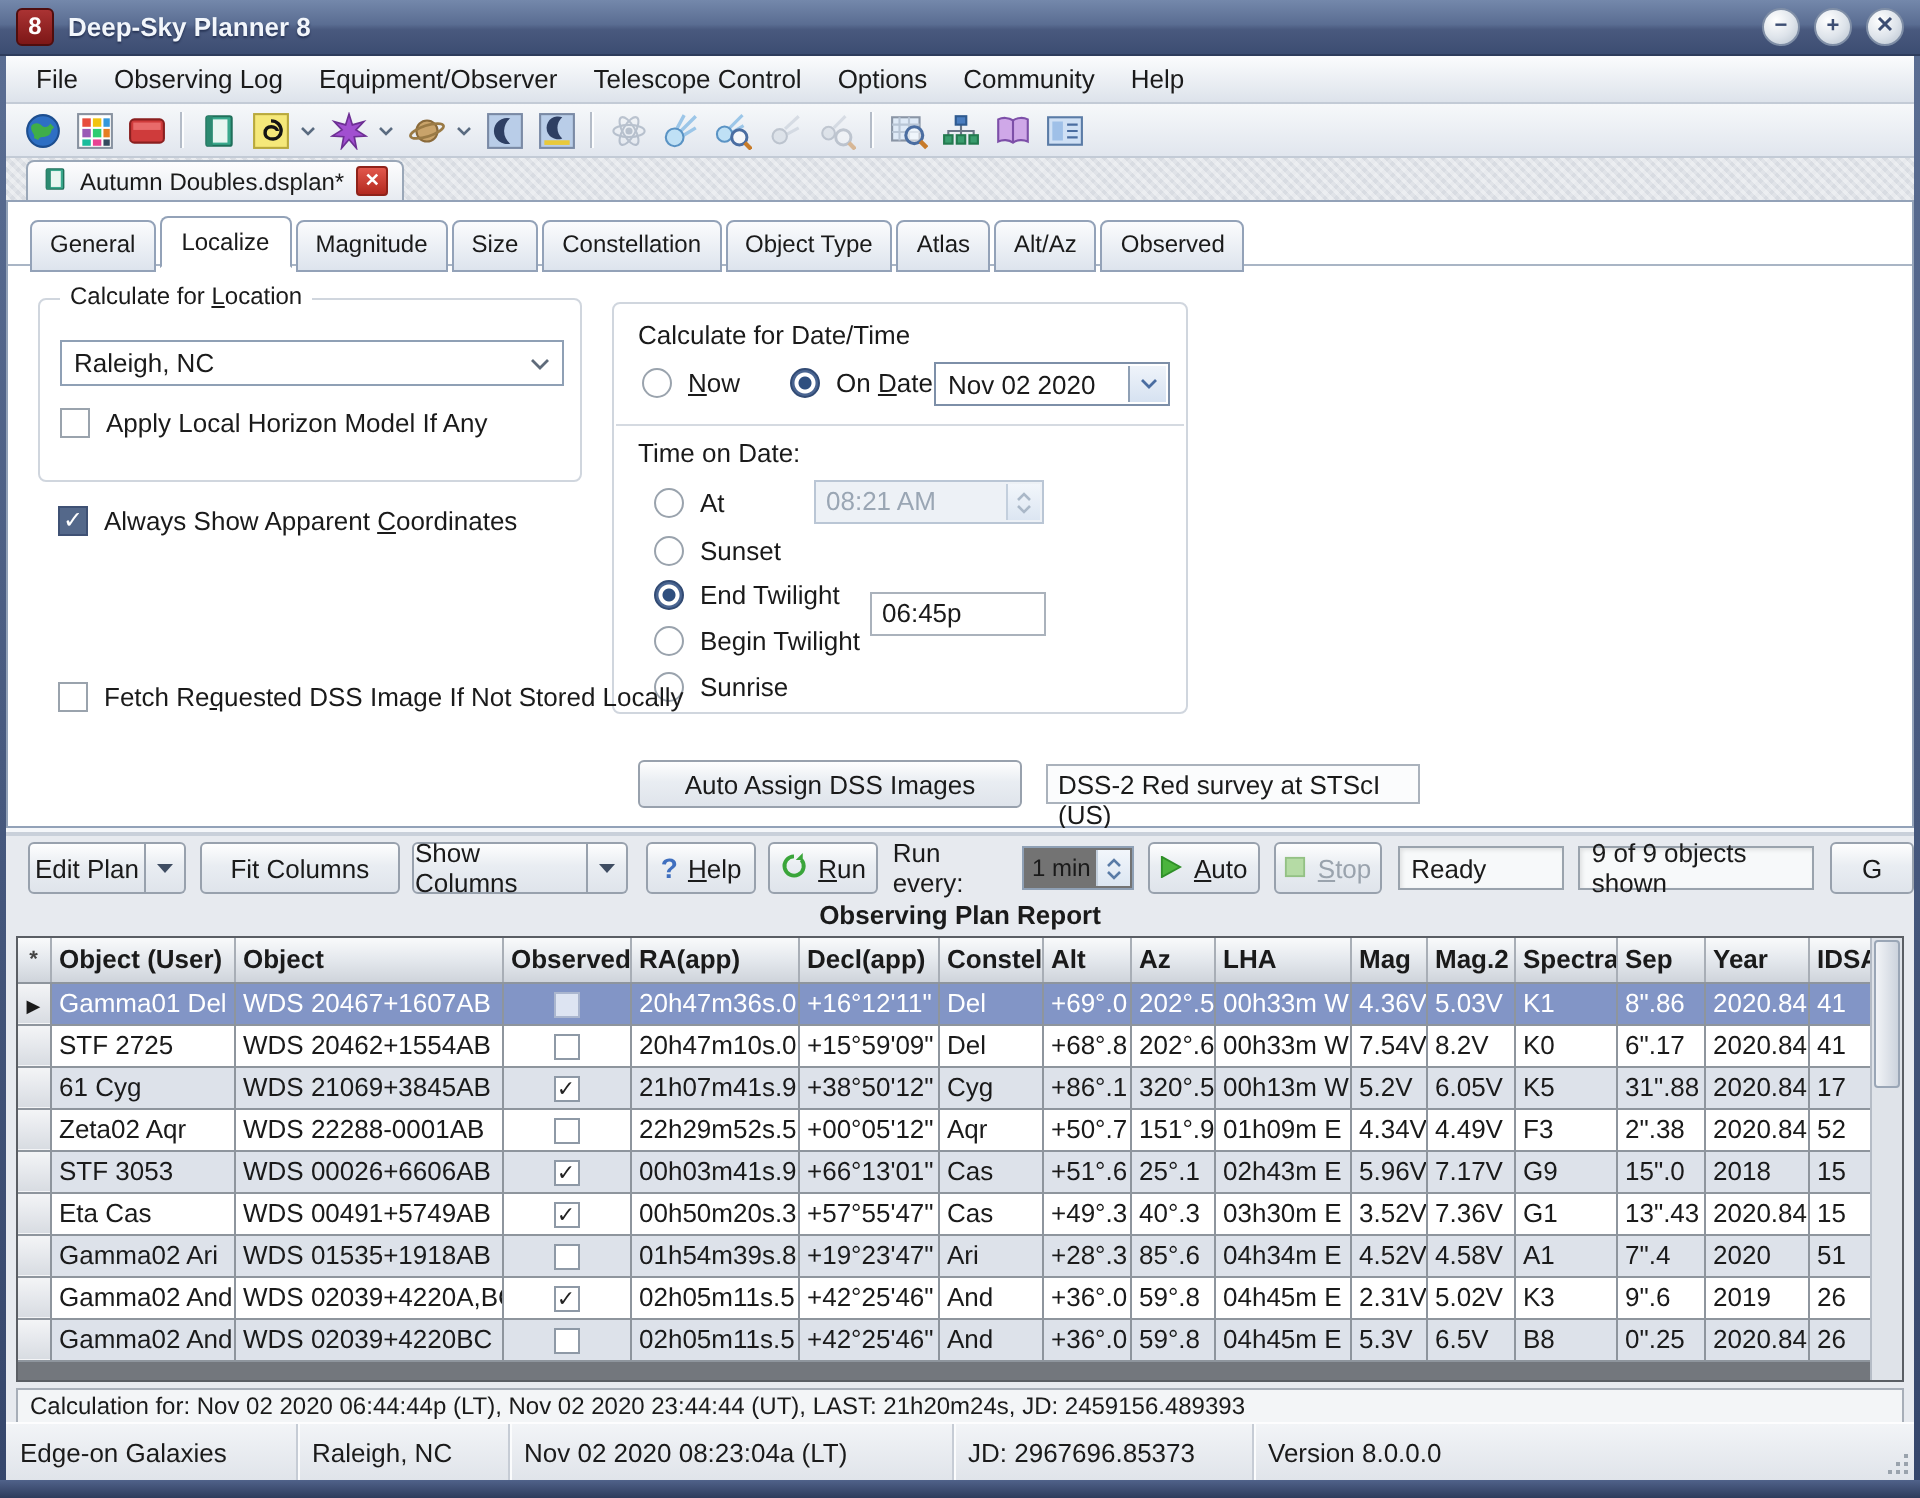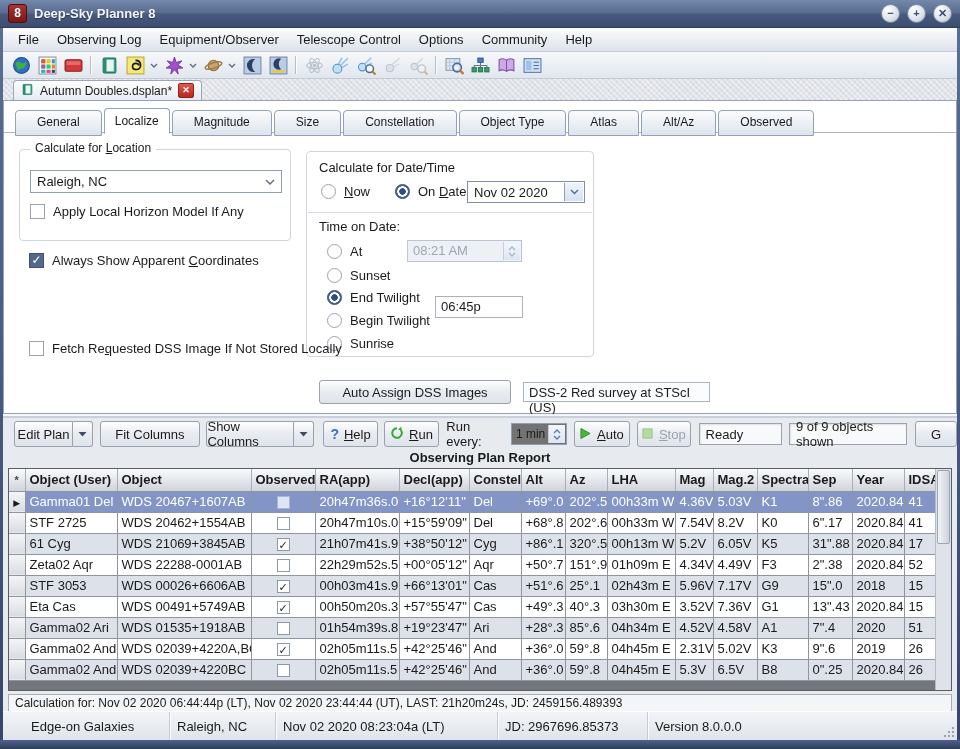--- a/index.html
+++ b/index.html
@@ -25,21 +25,21 @@
   .tb-chev{width:11px;display:flex;align-items:center;justify-content:center;margin-right:2px;}
   .tb-sep{width:1px;height:18px;background:#b4bcc8;border-right:1px solid #fcfdfe;margin:0 4px;}
   
   .doctabs{position:absolute;top:79px;left:3px;right:3px;height:21px;background:#e0e3e8;background-image:repeating-linear-gradient(45deg,rgba(255,255,255,.4) 0 2px,transparent 2px 4px),repeating-linear-gradient(-45deg,rgba(90,105,130,.06) 0 2px,transparent 2px 4px);box-sizing:border-box;}
   .doc-tab{position:absolute;left:10px;bottom:0;height:20px;display:flex;align-items:center;gap:6px;padding:0 7px;background:linear-gradient(#fdfdfe,#e7ebf1);border:1px solid #9aa7b8;border-bottom:none;border-radius:4px 4px 0 0;font-size:12px;box-sizing:border-box;}
   .doc-tab svg{width:13px;height:13px;}
   .doc-close{width:14px;height:13px;background:linear-gradient(#e2574c,#b3291f);border:1px solid #8f2219;border-radius:2px;color:#fff;font-size:9px;font-weight:bold;line-height:12px;text-align:center;}
   
   .content{position:absolute;top:100px;left:3px;right:3px;height:314px;background:#fff;border:1px solid #93a2b8;box-sizing:border-box;}
   .tabstrip{position:absolute;top:7px;left:11px;display:flex;z-index:2;}
-  .tab{padding:4px 21px 3px;font-size:12px;background:linear-gradient(#fbfcfd,#dde4ed);border:1px solid #93a2b8;border-radius:4px 4px 0 0;margin-right:2px;position:relative;top:2px;}
+  .tab{padding:4px 9px 3px;font-size:12px;background:linear-gradient(#fbfcfd,#dde4ed);border:1px solid #93a2b8;border-radius:4px 4px 0 0;margin-right:2px;position:relative;top:2px;}
   .tab.active{background:#fff;top:0;padding:5px 10px 5px;border-bottom:1px solid #fff;z-index:3;}
   .tabline{position:absolute;top:31px;left:0;right:0;border-top:1px solid #a9b5c5;}
   .grp{position:absolute;border:1px solid #d0d6de;border-radius:4px;box-sizing:border-box;}
   .grp-legend{position:absolute;top:-9px;left:10px;background:#fff;padding:0 5px;font-size:12px;}
   .combo{position:absolute;height:23px;border:1px solid #8fa0b5;background:#fff;display:flex;align-items:center;padding-left:6px;box-sizing:border-box;font-size:13px;}
   .combo .chev{margin-left:auto;margin-right:6px;display:flex;}
   .cbx{width:15px;height:15px;border:1px solid #9aa3ad;background:#fff;display:inline-block;vertical-align:middle;box-sizing:border-box;flex:none;}
   .cbx.on{background:#54688a;border-color:#3f5174;color:#fff;font-size:12px;line-height:13px;text-align:center;}
   .cbrow{position:absolute;display:flex;align-items:center;gap:8px;font-size:13px;}
   .radio{width:15px;height:15px;border-radius:50%;border:1px solid #9aa3ad;background:#fff;display:inline-block;box-sizing:border-box;flex:none;}
@@ -72,21 +72,21 @@
   table.plan tr.selected td.sel-c{color:#222;}
   .rowarrow{font-size:9px;color:#1a1a1a;}
   table.plan td.c-obs{text-align:center;padding:0;}
   table.plan td.c-num{text-align:left;}
   .tcb{display:inline-block;width:13px;height:13px;border:1px solid #8e99a6;background:#fff;font-size:11px;line-height:12px;text-align:center;color:#222;vertical-align:middle;box-sizing:border-box;}
   tr.selected .tcb{background:#dde4f2;border-color:#aab6cf;}
   .vscroll{position:absolute;top:0;bottom:0;right:0;width:15px;background:#dfe3e9;border-left:1px solid #b5bcc6;}
   .vthumb{position:absolute;top:1px;left:1px;right:1px;height:72px;background:linear-gradient(90deg,#f2f4f7,#ccd3dd);border:1px solid #9aa6b6;border-radius:2px;}
   .calcline{position:absolute;top:278px;left:5px;right:5px;height:18px;border:1px solid #a7aeb8;background:#f3f5f7;font-size:12px;line-height:16px;padding:0 6px;box-sizing:border-box;white-space:nowrap;overflow:hidden;}
   
-  .statusbar{position:absolute;top:711px;left:3px;right:3px;height:29px;background:linear-gradient(#f2f4f7,#e0e4ea);border-top:1px solid #fdfdfe;display:flex;align-items:stretch;box-sizing:border-box;font-size:13px;padding-left:21px;}
+  .statusbar{position:absolute;top:711px;left:3px;right:3px;height:29px;background:linear-gradient(#f2f4f7,#e0e4ea);border-top:1px solid #fdfdfe;display:flex;align-items:stretch;box-sizing:border-box;font-size:13px;}
   .sb-cell{display:flex;align-items:center;padding:0 7px;border-right:1px solid #c6ccd5;box-shadow:1px 0 0 #fbfcfd;box-sizing:border-box;white-space:nowrap;overflow:hidden;}
   .sb0{width:146px;}.sb1{width:106px;}.sb2{width:222px;}.sb3{width:150px;}.sb4{flex:1;border-right:none;box-shadow:none;}
   .grip{position:absolute;right:2px;bottom:2px;}
   u{text-decoration:underline;}
 </style>
 </head>
 <body>
 
 <div class="window">
 

